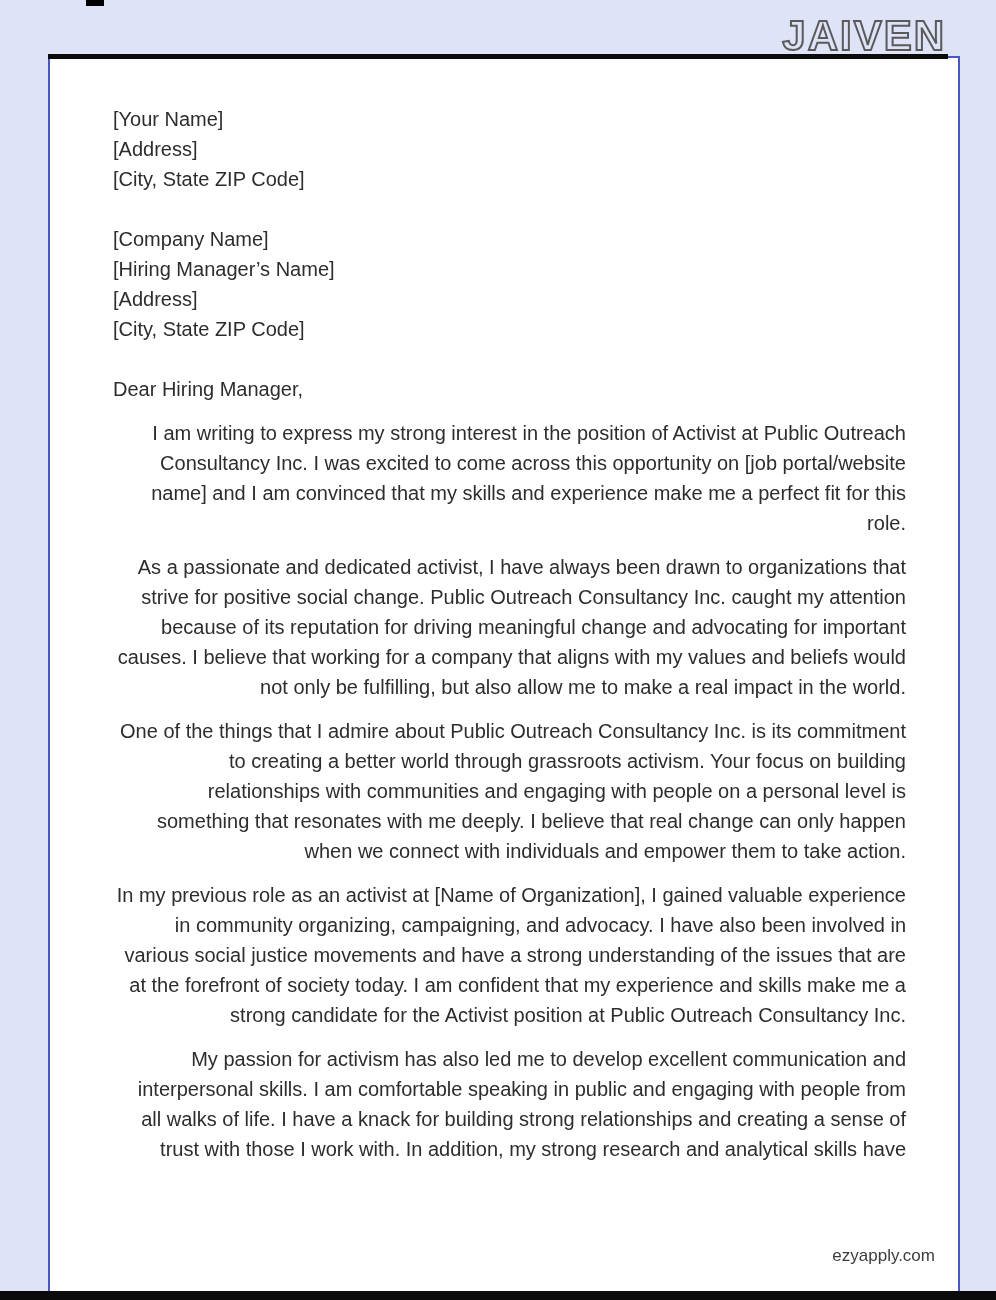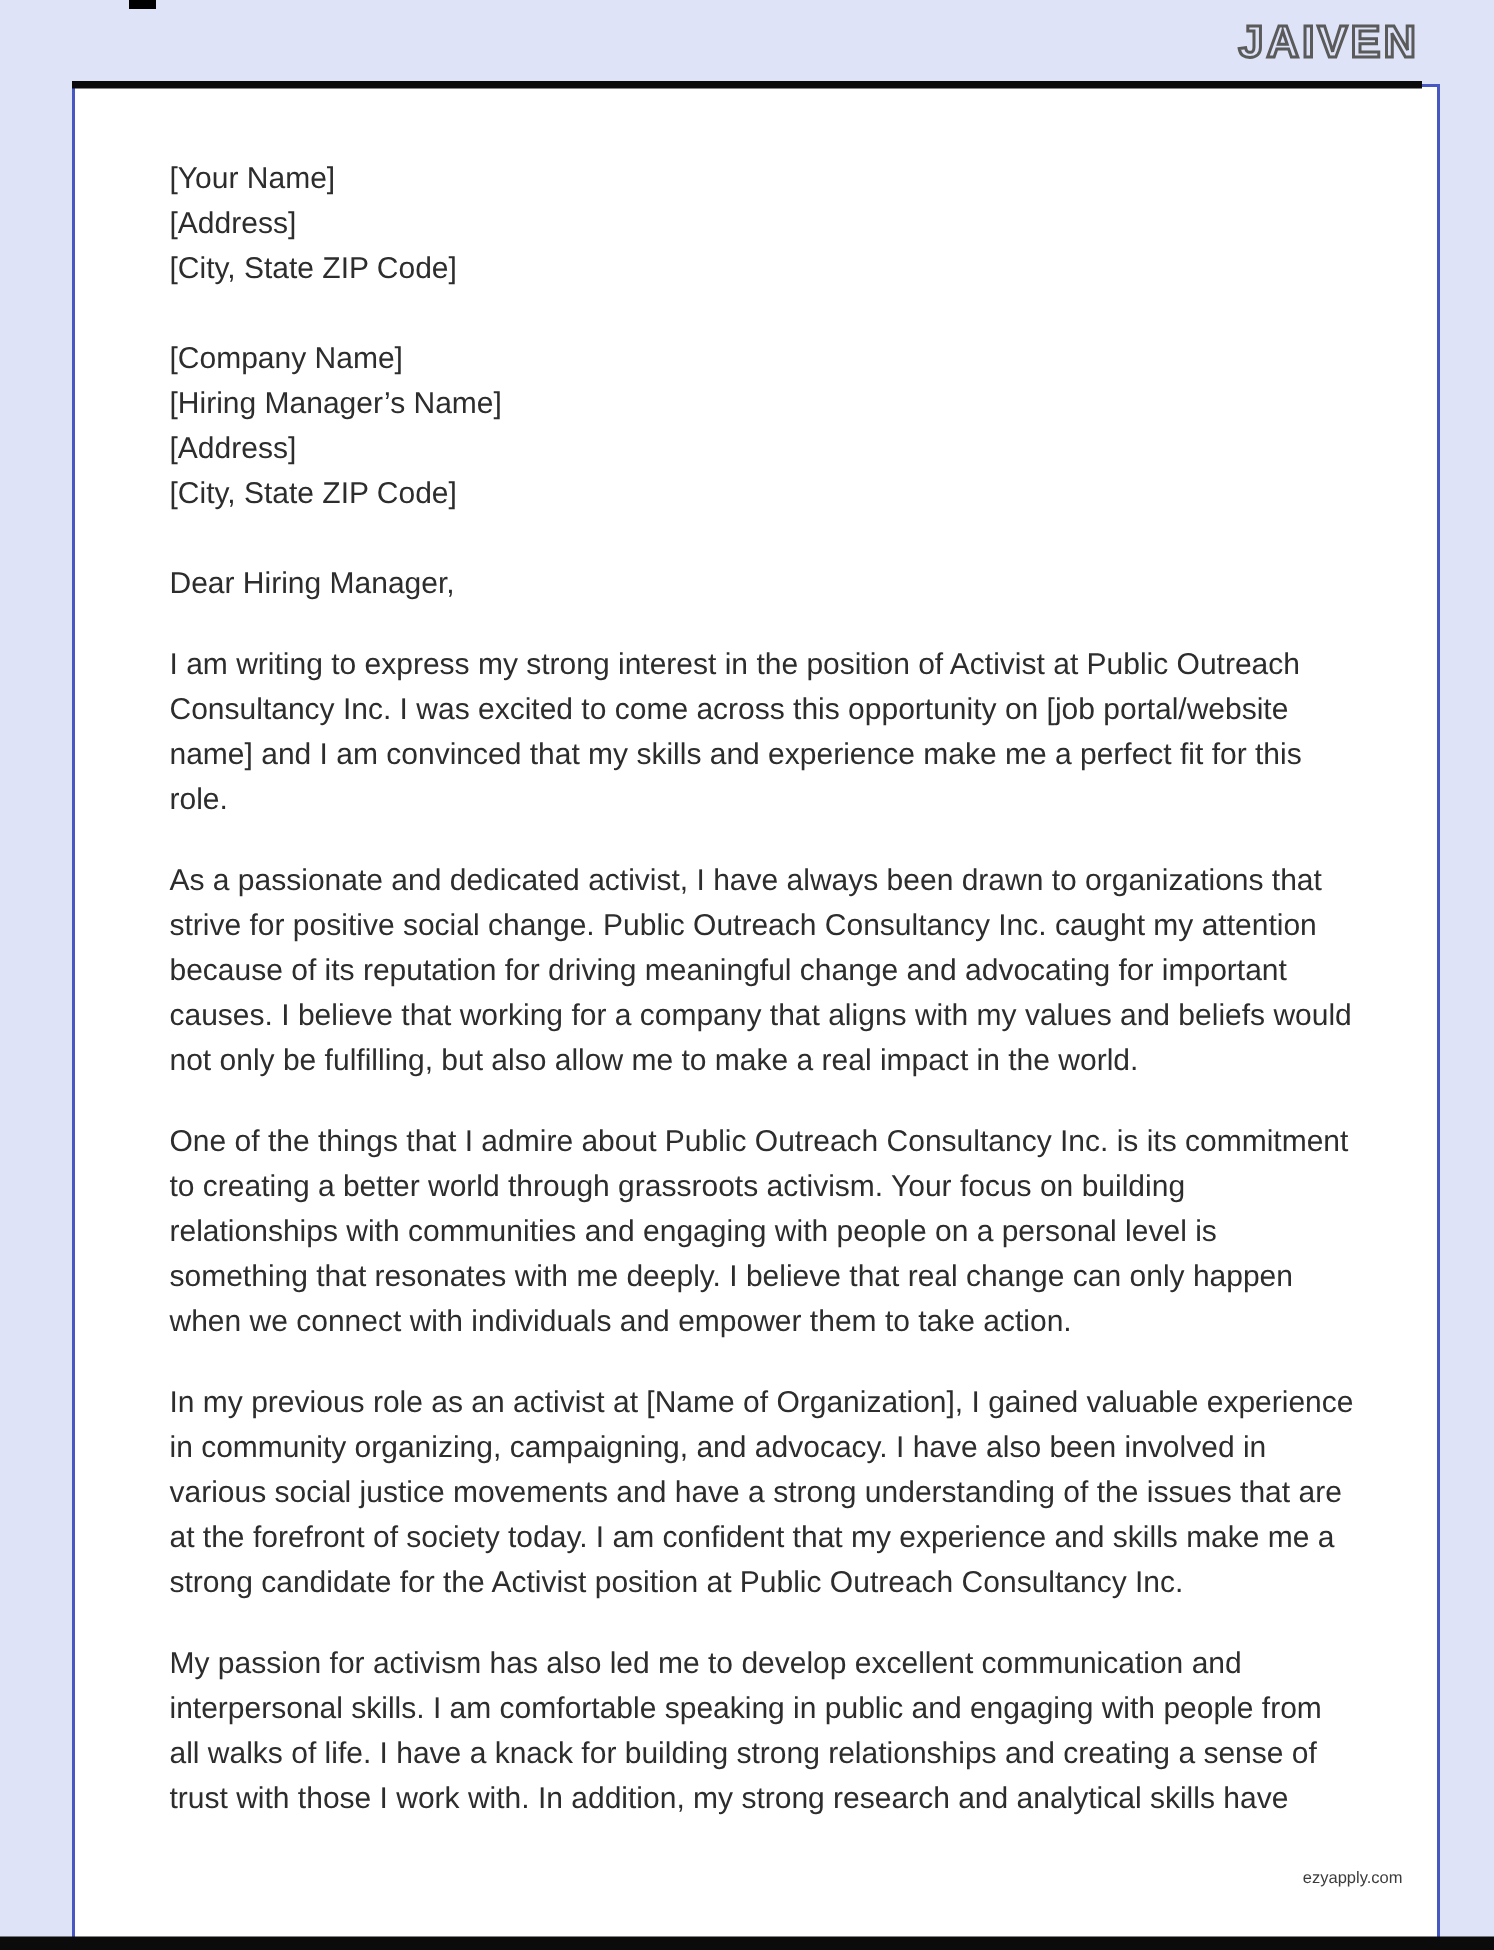--- a/index.html
+++ b/index.html
@@ -12,21 +12,21 @@
   }
   .stage { position: absolute; inset: 0; }
 
   .top-mark {
     position: absolute; left: 86px; top: 0;
     width: 18px; height: 6px; background: #000;
   }
 
   .logo {
     position: absolute; top: 12px; right: 50px;
-    font-size: 30px; font-weight: 700;
+    font-size: 42px; font-weight: 700;
     letter-spacing: 2px;
     color: transparent;
     -webkit-text-stroke: 2px #5a5a5a;
     text-shadow: 0 0 0 rgba(0,0,0,0);
     font-family: "Liberation Sans", sans-serif;
     user-select: none;
   }
 
   .rule {
     position: absolute; left: 48px; top: 54px;
@@ -48,26 +48,26 @@
   .doc-inner {
     padding: 46px 52px 0 51px;
     color: #2d2d2d;
     font-size: 20px;
     line-height: 30px;
   }
 
   .block { margin: 0 0 30px 0; }
   .block div { white-space: nowrap; }
 
-  .doc-inner p { margin: 24px 0 0 0; }
+  .doc-inner p { margin: 14px 0 0 0; text-align: right; }
   .salutation { margin-bottom: 0; }
 
   .watermark {
     position: absolute; right: 61px; top: 1246px;
-    font-size: 11px; color: #3c3c3c;
+    font-size: 17px; color: #3c3c3c;
     z-index: 4;
     font-family: "Liberation Sans", sans-serif;
   }
 
   .bottom-bar {
     position: absolute; left: 0; right: 0; bottom: 0;
     height: 9px; background: #0b0b0b;
     z-index: 5;
   }
 </style>

